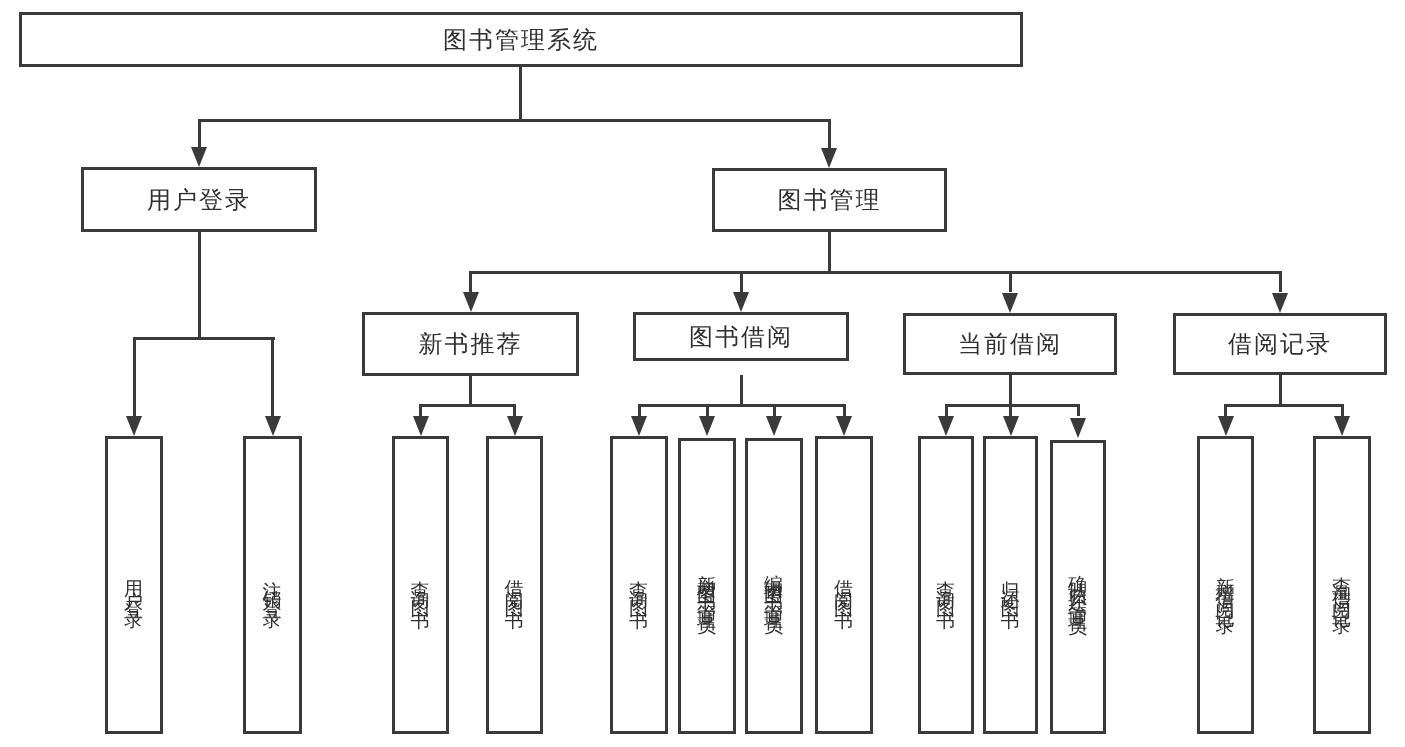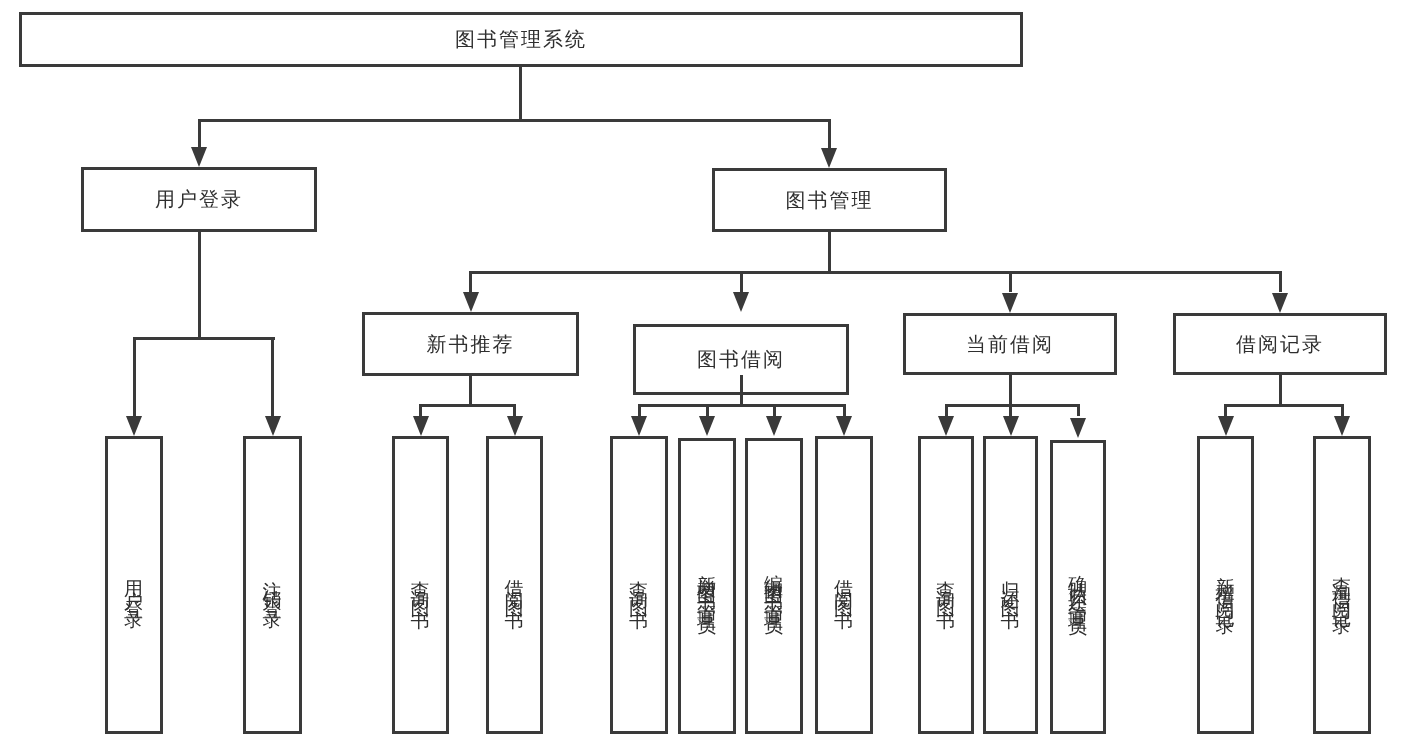--- a/index.html
+++ b/index.html
@@ -9,21 +9,21 @@
     background:#ffffff;
     font-family:"DejaVu Sans","Liberation Sans",sans-serif;
     overflow:hidden;
   }
   .node{
     position:absolute;
     box-sizing:border-box;
     border:3px solid #3a3a3a;
     background:#ffffff;
     display:flex;align-items:center;justify-content:center;
-    font-size:20px;color:#2f2f2f;letter-spacing:2px;
+    font-size:24px;color:#2f2f2f;letter-spacing:2px;
     white-space:nowrap;
   }
   .leaf{
     position:absolute;
     box-sizing:border-box;
     border:3px solid #3a3a3a;
     background:#ffffff;
     display:flex;align-items:center;justify-content:center;
     color:#2f2f2f;
   }
@@ -59,21 +59,21 @@
 <div id="canvas">
 
   <div class="node" style="left:19px;top:12px;width:1004px;height:55px;">图书管理系统</div>
 
   <div class="node" style="left:81px;top:167px;width:236px;height:65px;">用户登录</div>
 
   <div class="node" style="left:712px;top:168px;width:235px;height:64px;">图书管理</div>
 
   <div class="node" style="left:362px;top:312px;width:217px;height:64px;">新书推荐</div>
 
-  <div class="node" style="left:633px;top:312px;width:216px;height:71px;margin-top:12px;">图书借阅</div>
+  <div class="node" style="left:633px;top:312px;width:216px;height:49px;">图书借阅</div>
 
   <div class="node" style="left:903px;top:313px;width:214px;height:62px;">当前借阅</div>
 
   <div class="node" style="left:1173px;top:313px;width:214px;height:62px;">借阅记录</div>
 
   <div class="leaf" style="left:105px;top:436px;width:58px;height:298px;">
     <span>用户登录</span>
   </div>
 
   <div class="leaf" style="left:243px;top:436px;width:59px;height:298px;">

